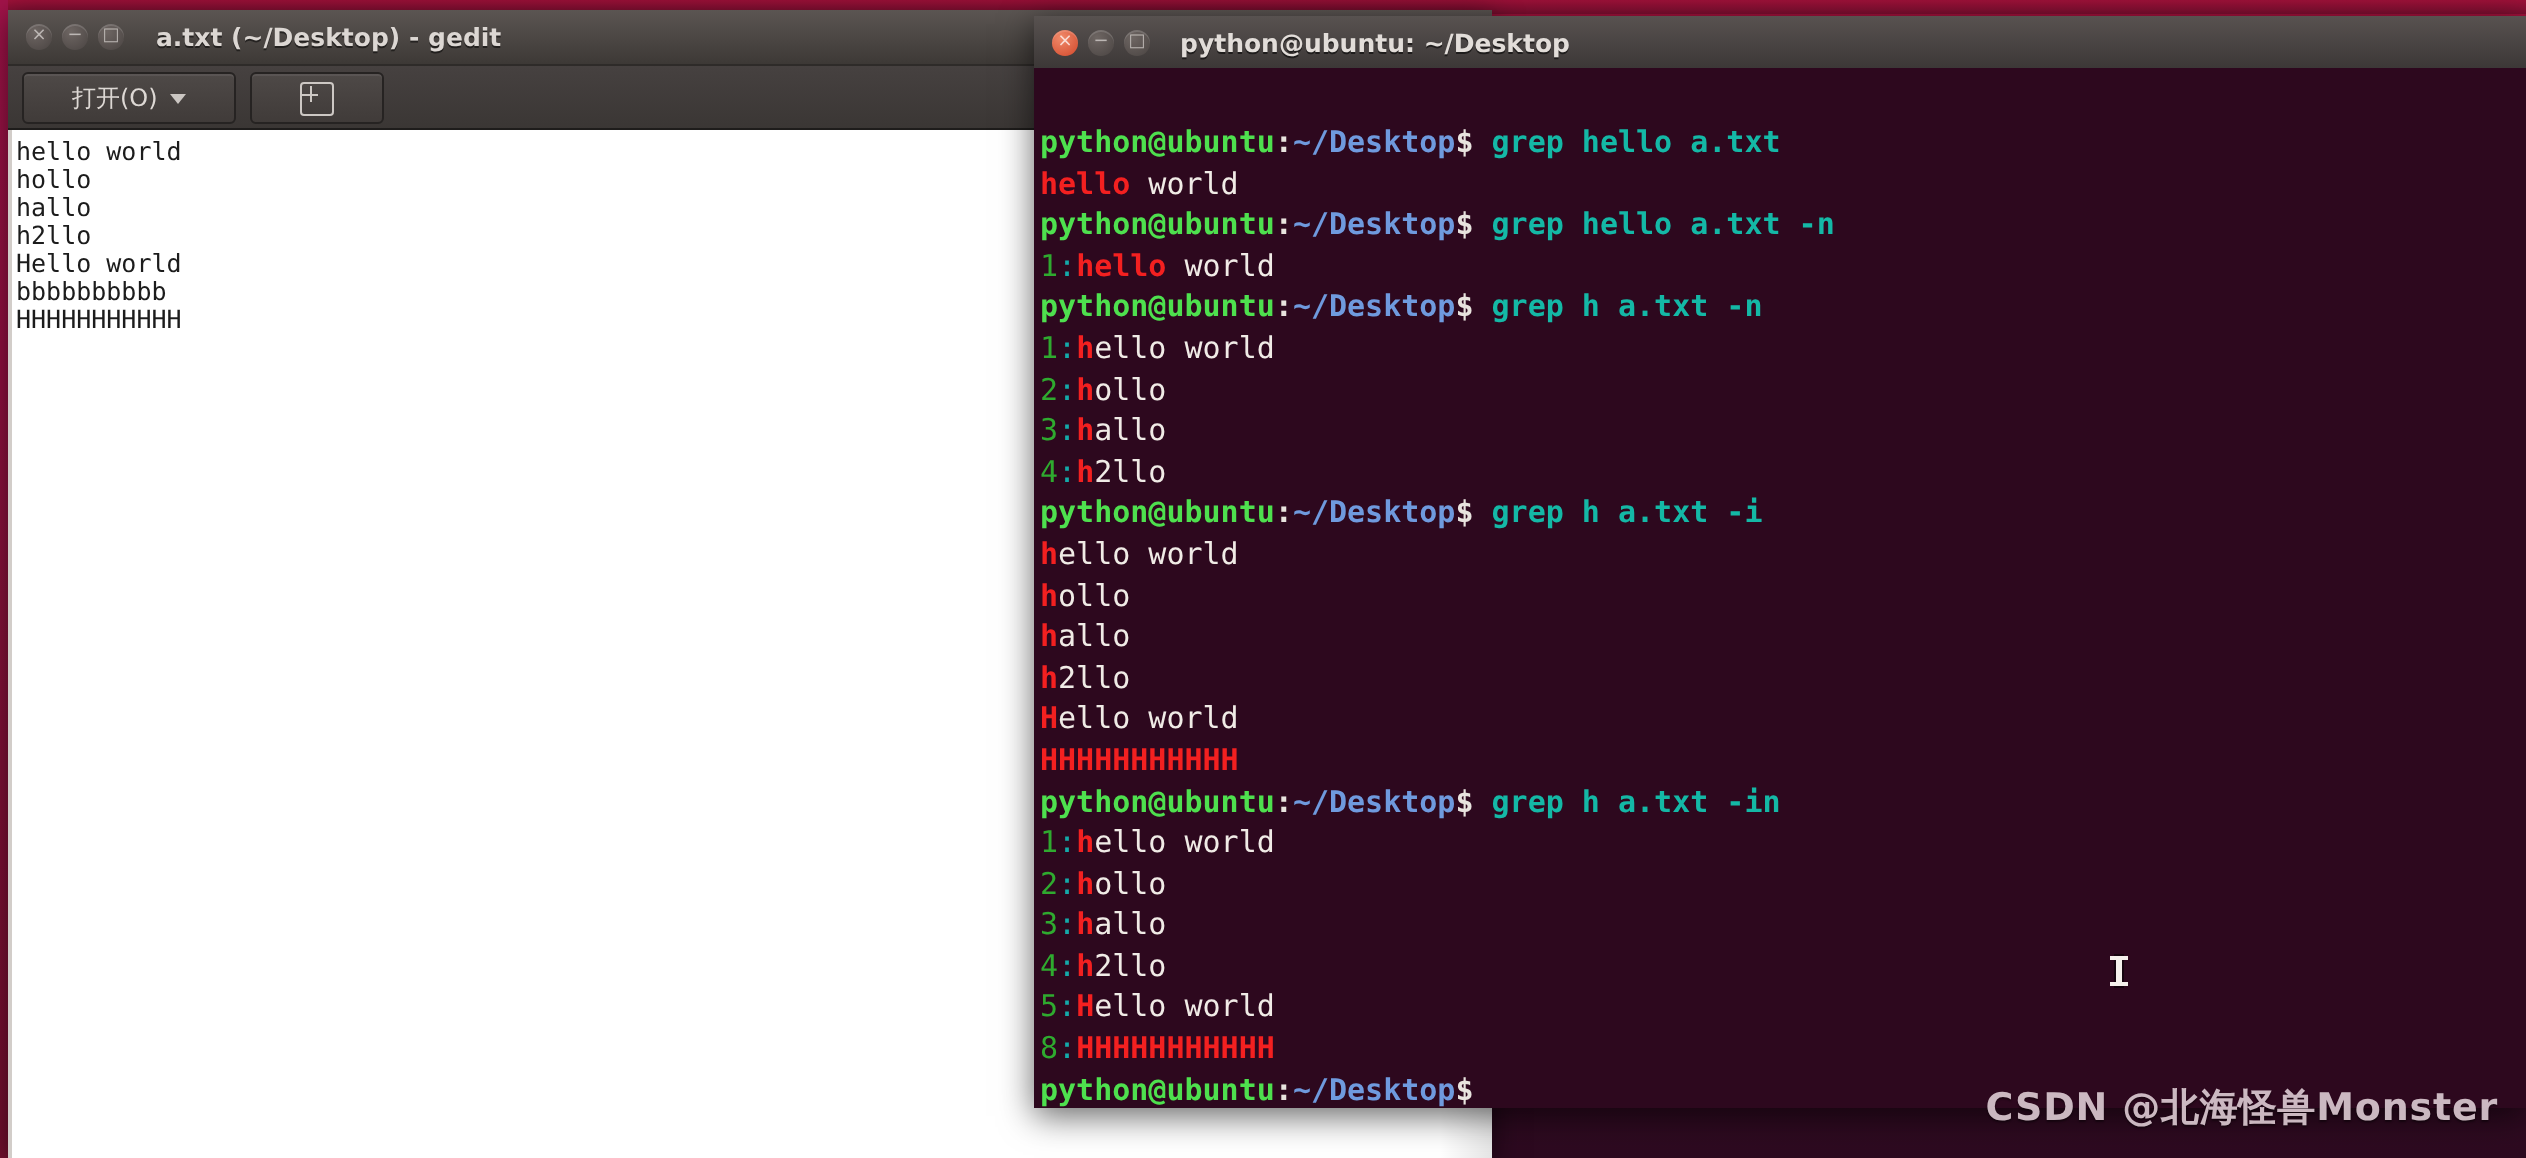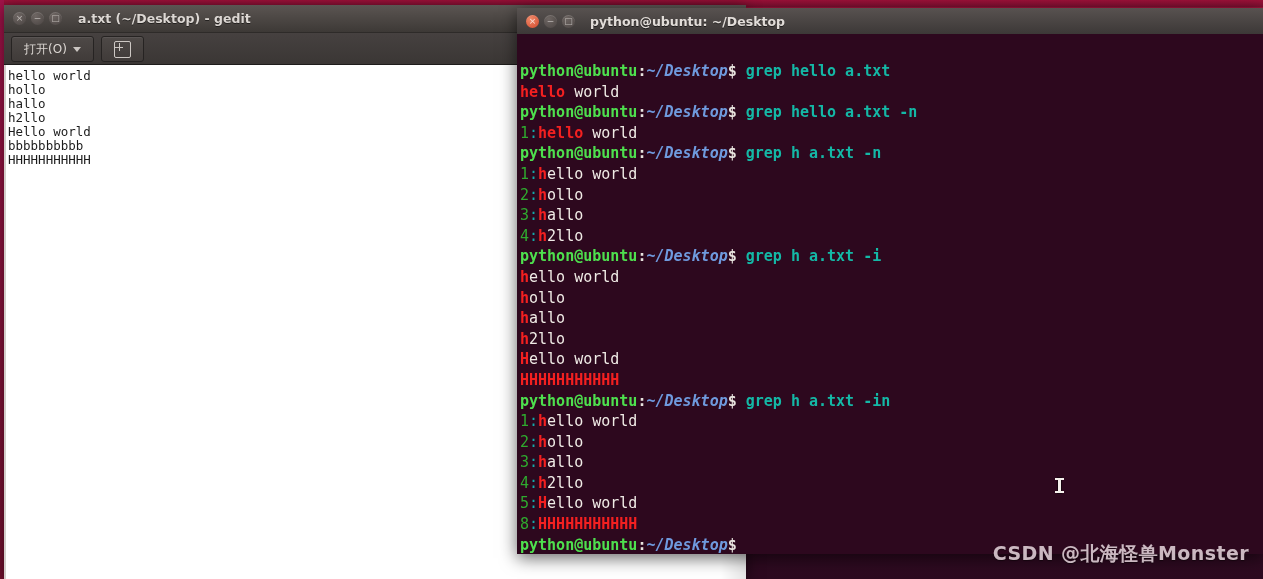--- a/index.html
+++ b/index.html
@@ -54,21 +54,21 @@
   }
   #gedit .toolbar{
     height:32px;background:linear-gradient(180deg,#464140,#3a3634);
     display:flex;align-items:center;padding:0 7px;gap:7px;
     border-bottom:1px solid #282524;
   }
   .tbtn{
     height:24px;border:1px solid #262322;border-radius:3px;
     background:linear-gradient(180deg,#4e4947,#403b39);
     color:#ddd8d4;font-size:12px;display:flex;align-items:center;
-    padding:0 12px;gap:6px;box-shadow:inset 0 1px 0 rgba(255,255,255,.07);
+    padding:0 24px;gap:6px;box-shadow:inset 0 1px 0 rgba(255,255,255,.07);
   }
   .caret{width:0;height:0;border-left:4px solid transparent;border-right:4px solid transparent;
          border-top:5px solid #cbc6c2;}
   .newdoc{width:15px;height:15px;border:1.6px solid #cdc8c4;border-radius:2px;position:relative;}
   .newdoc:before{content:"";position:absolute;left:4px;top:1.5px;width:1.6px;height:8px;background:#cdc8c4;}
   .newdoc:after{content:"";position:absolute;left:0.5px;top:5px;width:8px;height:1.6px;background:#cdc8c4;}
   #gedit .docarea{
     position:absolute;left:0;top:59px;right:0;bottom:0;background:#ffffff;
     border-top:1px solid #1e1c1b;
   }
@@ -104,21 +104,21 @@
   }
   #term .menubar .mi{color:#dcd7d3;font-size:12px;padding:2px 6px;border-radius:2px;white-space:nowrap;}
   #term .screen{
     position:absolute;left:0;top:50px;right:0;bottom:0;background:#2d081e;
     font-family:"DejaVu Sans Mono","Liberation Mono",monospace;
     font-size:15px;font-weight:bold;line-height:20.6px;
     padding:3px 0 0 3px;color:#e8e3de;white-space:pre;overflow:hidden;
   }
   .c-user{color:#4ee04e;}
   .c-colon{color:#e8e3de;}
-  .c-path{color:#6f9ade;font-style:italic;}
+  .c-path{color:#6f9ade;}
   .c-dollar{color:#e8e3de;}
   .c-cmd{color:#14b8a6;font-weight:bold;}
   .c-match{color:#f32020;}
   .c-plain{color:#f0ebe6;font-weight:normal;}
   .c-lnum{color:#2faa2f;font-weight:normal;}
   .c-sep{color:#14a9a9;font-weight:normal;}
   
   #ibeam{position:absolute;left:541px;top:470px;width:3px;height:15px;
          background:#f5f0ec;box-shadow:0 0 0 1px rgba(0,0,0,.5);}
   #ibeam:before,#ibeam:after{content:"";position:absolute;left:-3px;width:9px;height:2px;background:#f5f0ec;}

